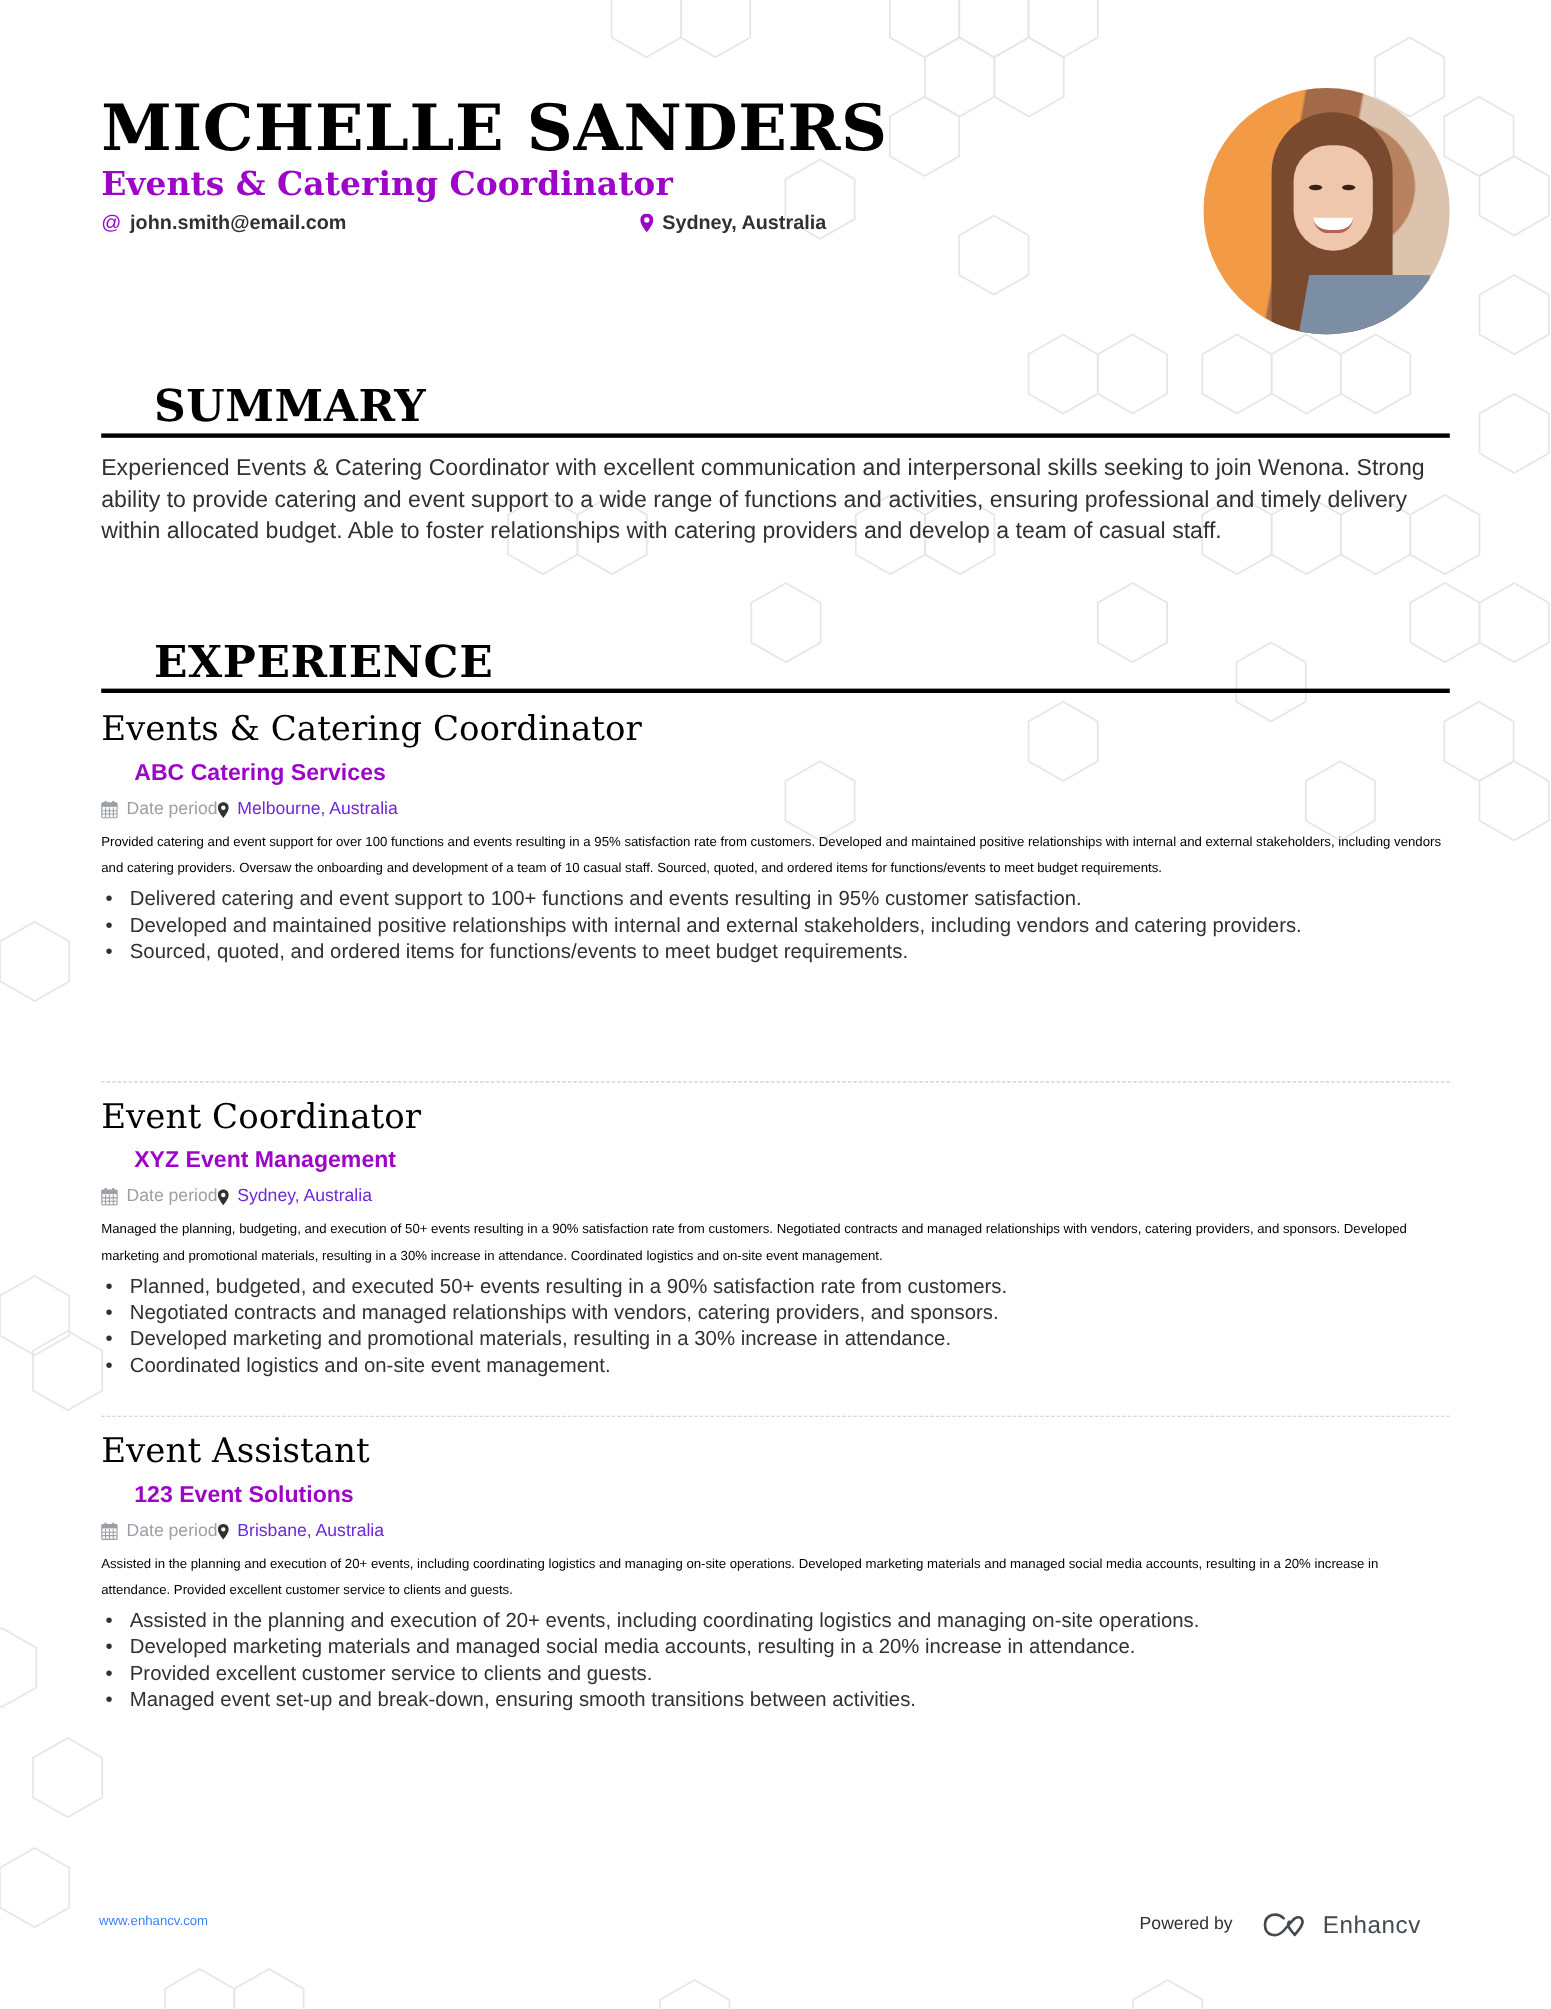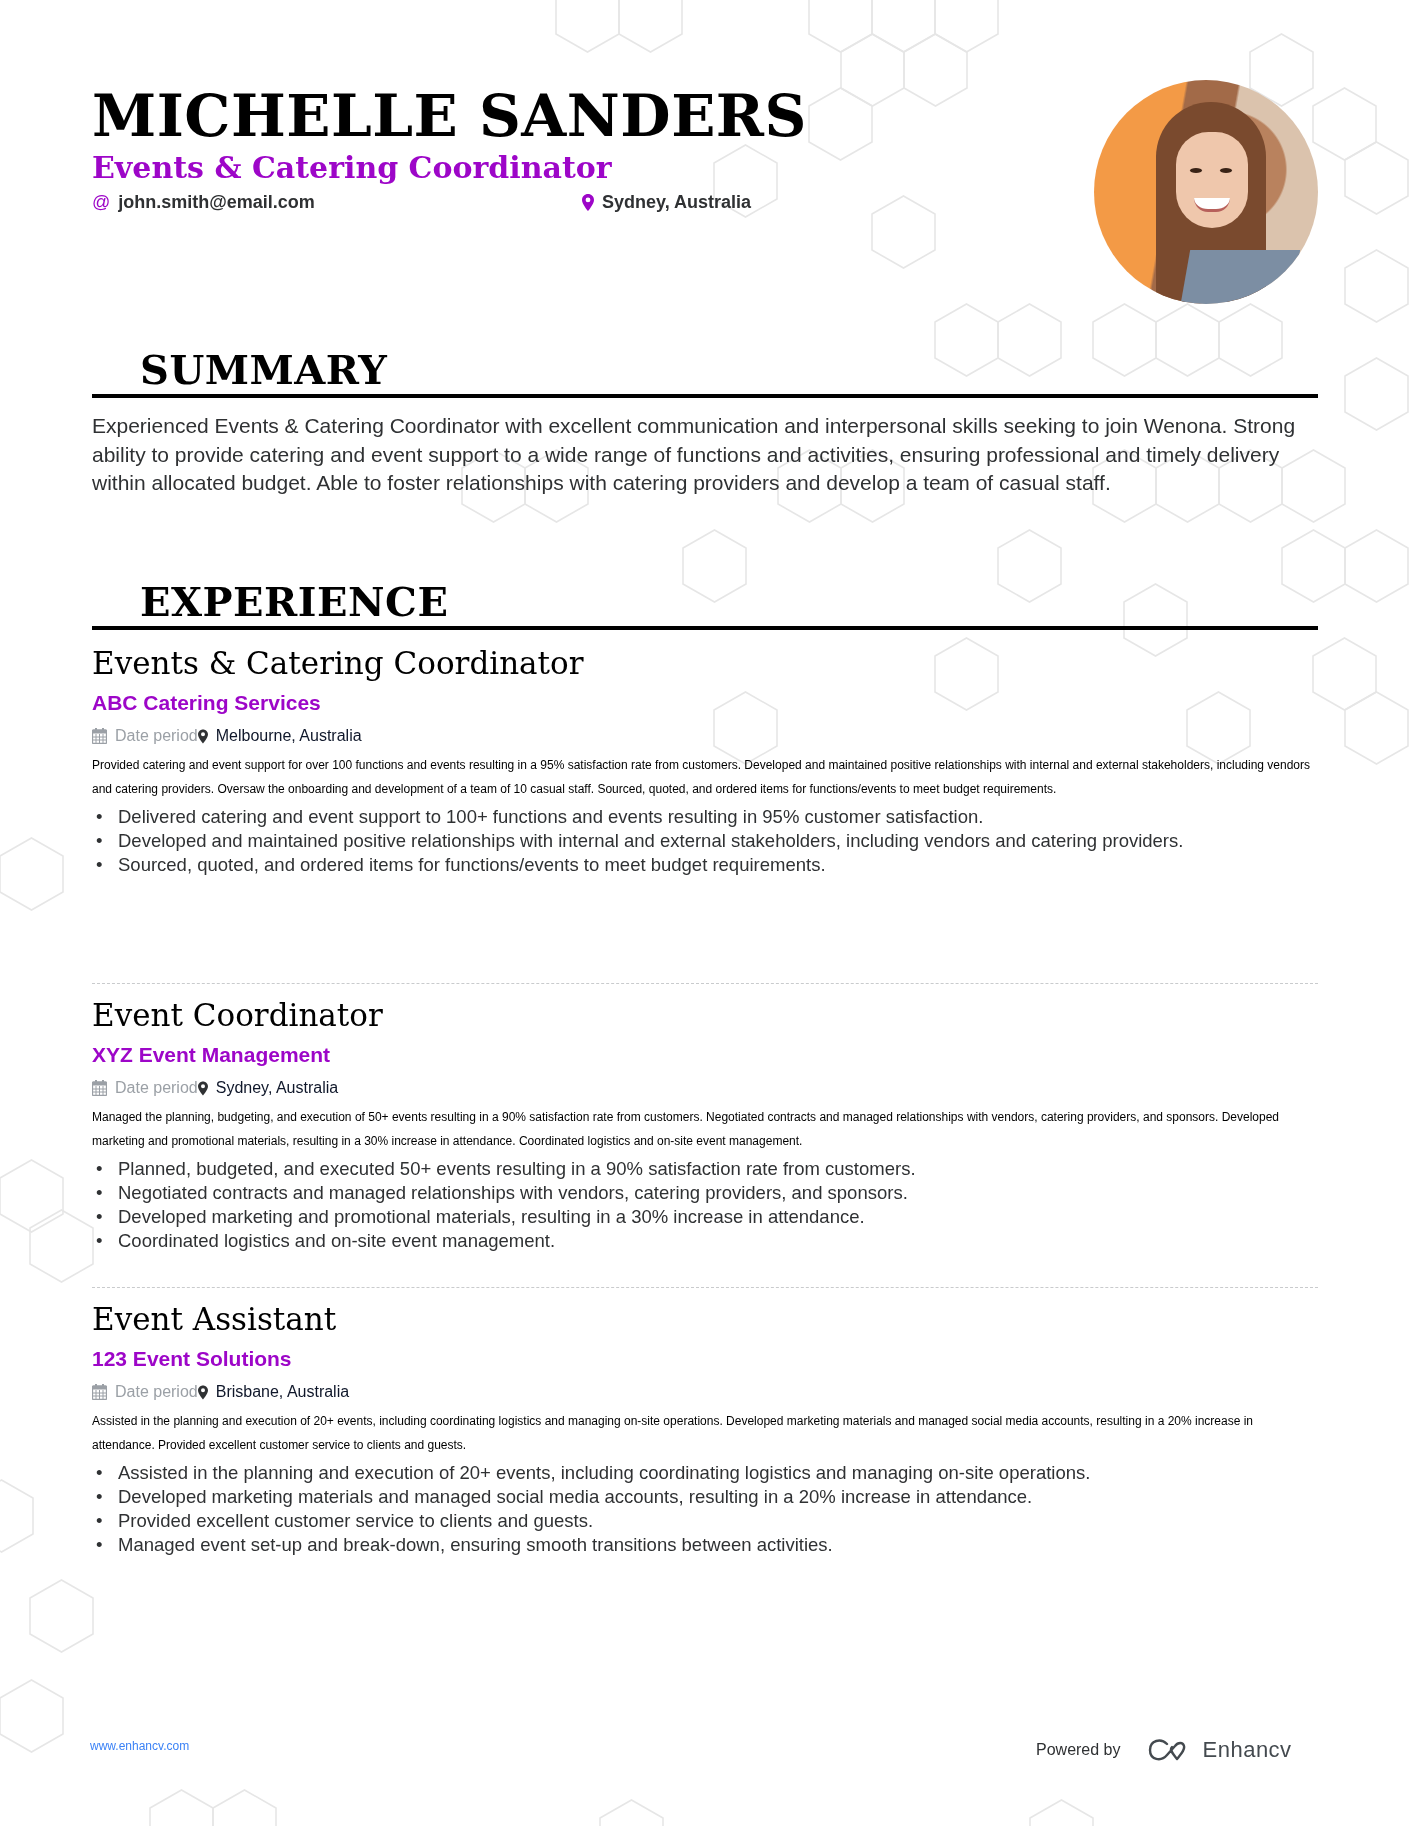--- a/index.html
+++ b/index.html
@@ -22,26 +22,26 @@
   .photo .eye { position: absolute; top: 88px; width: 12px; height: 5px; border-radius: 50%; background: #3a2316; }
   .photo .jacket { position: absolute; left: 90px; top: 170px; width: 110px; height: 70px; background: #7c8ea3; transform: skewX(-10deg); }
 
   .section-h { position: absolute; left: 92px; font-family: "DejaVu Serif", serif; font-weight: bold; font-size: 40px; color: #000; line-height: 48px; letter-spacing: 0.5px; margin-left: 48px; }
   .rule { position: absolute; left: 92px; width: 1226px; height: 4px; background: #000; }
 
   .summary-text { position: absolute; left: 92px; top: 412px; width: 1226px; font-size: 21px; line-height: 28.5px; color: #2f3133; }
 
   .exp { position: absolute; left: 92px; width: 1226px; }
   .exp .role { font-family: "DejaVu Serif", serif; font-size: 31px; color: #000; line-height: 40px; }
-  .exp .company { font-weight: bold; font-size: 21px; color: #9d06c8; line-height: 28px; margin-top: 6px; }
+  .exp .company { font-weight: bold; font-size: 21px; color: #9d06c8; line-height: 28px; margin-top: 6px; margin-left: 30px; }
   .exp .meta { display: flex; align-items: center; font-size: 16px; line-height: 22px; margin-top: 8px; }
   .exp .meta .cal { width: 15px; height: 16px; margin-right: 8px; }
   .exp .meta .date { color: #9ba0a6; }
   .exp .meta .pin { color: #2f3133; margin-right: 8px; font-size: 15px; }
-  .exp .meta .place { color: #0f172a; }
+  .exp .meta .place { color: #6d28d9; }
   .exp .desc { font-size: 12px; line-height: 24px; margin-top: 6px; color: #000000; }
   .exp ul { list-style: none; margin-top: 4px; }
   .exp li { position: relative; padding-left: 26px; font-size: 18.5px; line-height: 24px; color: #2f3133; }
   .exp li::before { content: "•"; position: absolute; left: 4px; top: 0; color: #2f3133; }
   .divider { position: absolute; left: 92px; width: 1226px; border-top: 1.5px dashed #c9cbcd; height: 0; }
 
   .footer-url { position: absolute; left: 90px; top: 1739px; font-size: 12px; color: #3b82f6; }
   .powered { position: absolute; left: 1036px; top: 1737px; display: flex; align-items: center; font-size: 16px; color: #2f3133; }
   .powered .logo { margin-left: 26px; width: 46px; height: 24px; }
   .powered .brand { margin-left: 10px; font-size: 22px; color: #444a4f; letter-spacing: 0.5px; }

